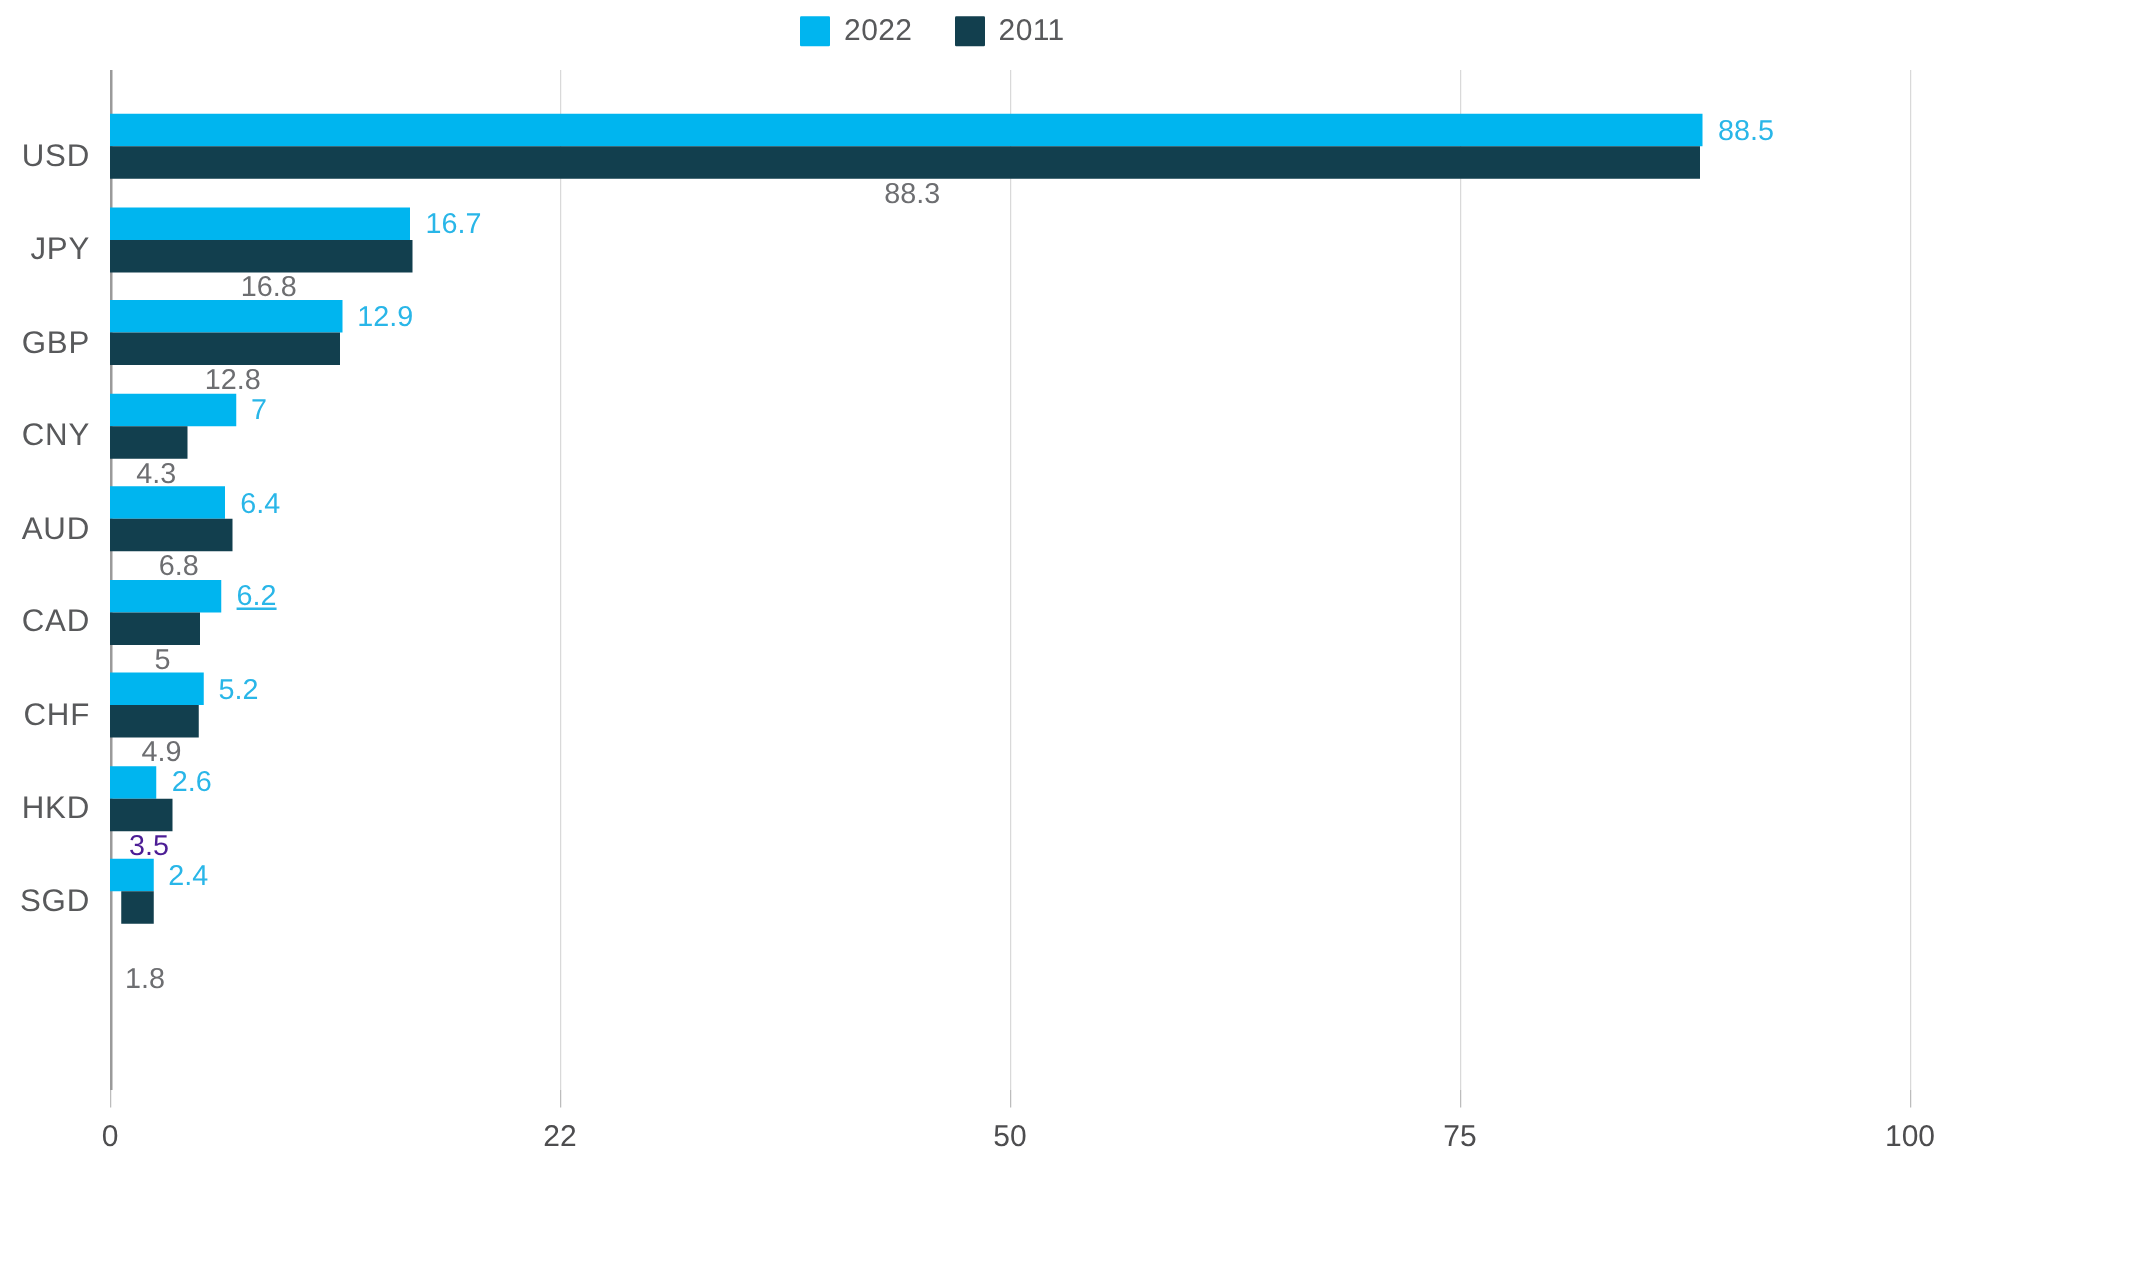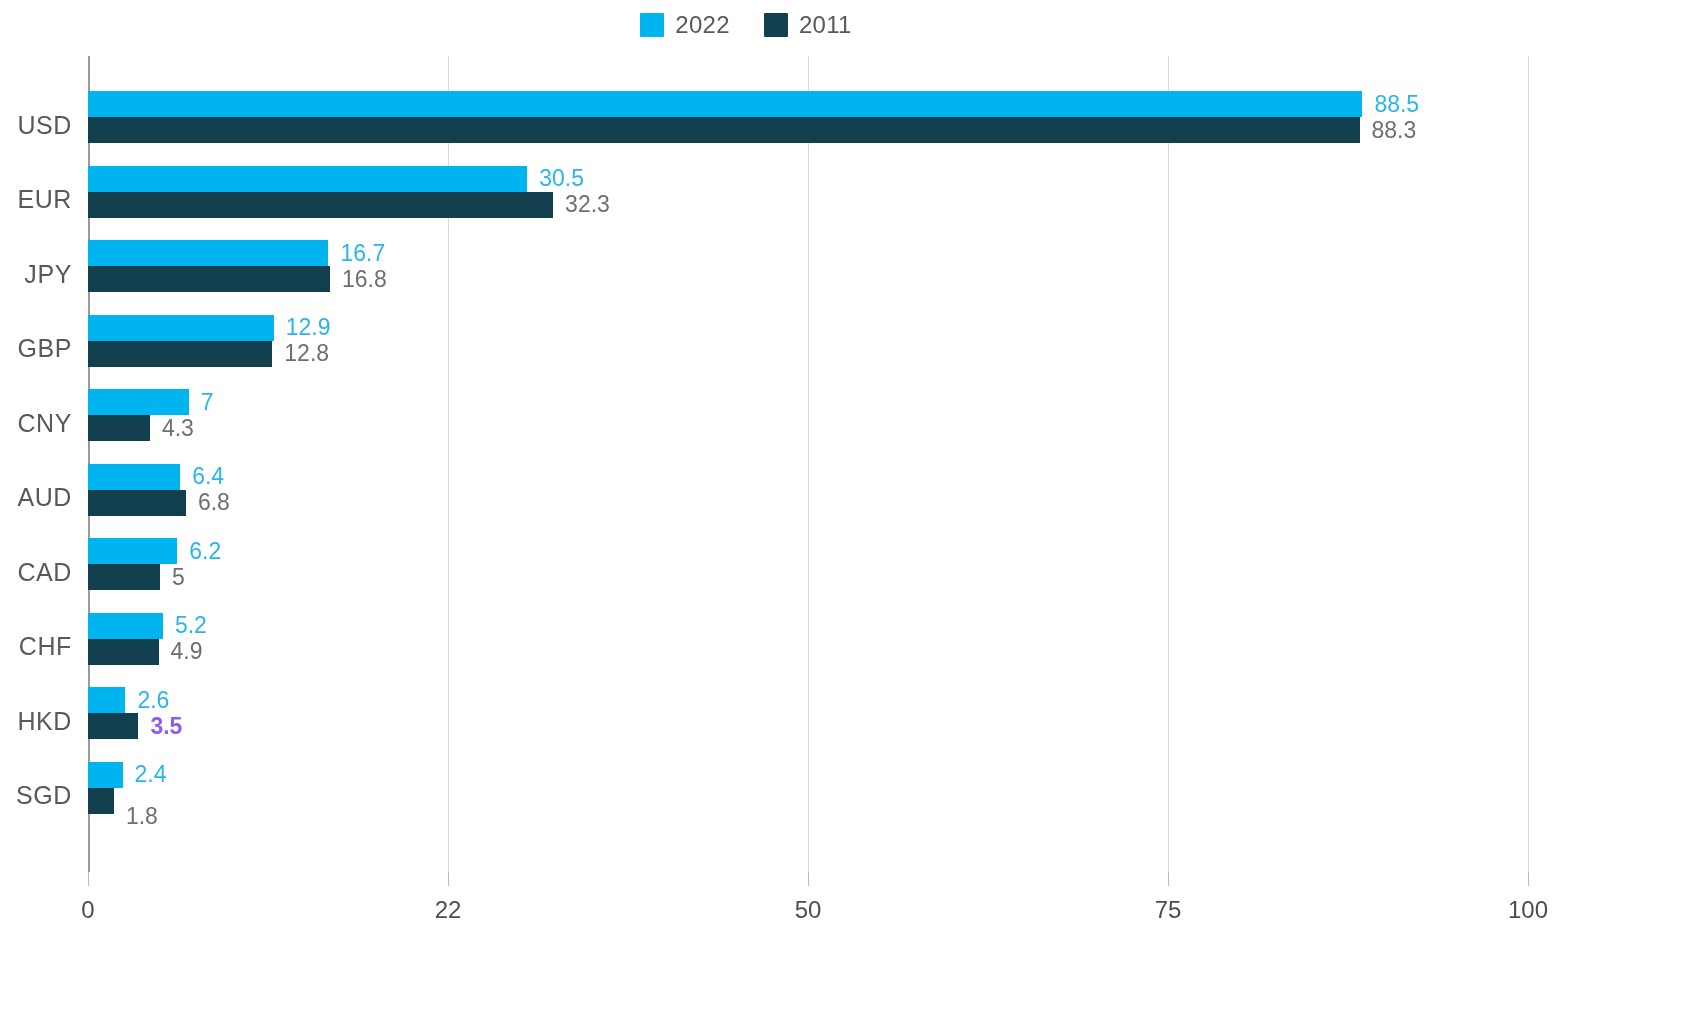--- a/index.html
+++ b/index.html
@@ -110,21 +110,21 @@
     height: 74.5px;
   }
   .bar-track {
     position: absolute;
     left: 0;
     height: 26px;
     display: flex;
     align-items: center;
   }
   .bar-track.series-2022 { top: 3px; }
-  .bar-track.series-2019 { top: 29px; }
+  .bar-track.series-2019 { top: 29px; flex-direction: column; }
   .bar {
     height: 26px;
     display: block;
     flex: none;
   }
   .bar.c-2022 { background: #00b5ef; }
   .bar.c-2019 { background: #123f4e; }
   .bar-value {
     font-size: 23px;
     line-height: 1;
@@ -196,33 +196,20 @@
               <span class="bar c-2022" style="width: 1274.4px; background: rgb(0, 181, 239);"></span>
               <span class="bar-value v-2022" style="color: rgb(41, 182, 232);">88.5</span>
             </div>
             <div class="bar-track series-2019">
               <span class="bar c-2019" style="width: 1271.52px; background: rgb(18, 63, 78);"></span>
               <span class="bar-value v-2019" style="color: rgb(109, 110, 113);">88.3</span>
             </div>
           </div>
         </div>
         <div class="row">
-          <div class="cat-label">EUR</div>
-          <div class="bars">
-            <div class="bar-track series-2022">
-              <span class="bar c-2022" style="width: 439.2px; background: rgb(0, 181, 239);"></span>
-              <span class="bar-value v-2022" style="color: rgb(41, 182, 232);">30.5</span>
-            </div>
-            <div class="bar-track series-2019">
-              <span class="bar c-2019" style="width: 465.12px; background: rgb(18, 63, 78);"></span>
-              <span class="bar-value v-2019" style="color: rgb(109, 110, 113);">32.3</span>
-            </div>
-          </div>
-        </div>
-        <div class="row">
           <div class="cat-label">JPY</div>
           <div class="bars">
             <div class="bar-track series-2022">
               <span class="bar c-2022" style="width: 240.48px; background: rgb(0, 181, 239);"></span>
               <span class="bar-value v-2022" style="color: rgb(41, 182, 232);">16.7</span>
             </div>
             <div class="bar-track series-2019">
               <span class="bar c-2019" style="width: 241.92px; background: rgb(18, 63, 78);"></span>
               <span class="bar-value v-2019" style="color: rgb(109, 110, 113);">16.8</span>
             </div>
@@ -265,21 +252,21 @@
               <span class="bar c-2019" style="width: 97.92px; background: rgb(18, 63, 78);"></span>
               <span class="bar-value v-2019" style="color: rgb(109, 110, 113);">6.8</span>
             </div>
           </div>
         </div>
         <div class="row">
           <div class="cat-label">CAD</div>
           <div class="bars">
             <div class="bar-track series-2022">
               <span class="bar c-2022" style="width: 89.28px; background: rgb(0, 181, 239);"></span>
-              <span class="bar-value v-2022" style="color: rgb(41, 182, 232);">6.2</span>
+              <span class="bar-value v-2022" style="color: rgb(41, 182, 232); text-decoration: underline;">6.2</span>
             </div>
             <div class="bar-track series-2019">
               <span class="bar c-2019" style="width: 72px; background: rgb(18, 63, 78);"></span>
               <span class="bar-value v-2019" style="color: rgb(109, 110, 113);">5</span>
             </div>
           </div>
         </div>
         <div class="row">
           <div class="cat-label">CHF</div>
           <div class="bars">
@@ -295,21 +282,21 @@
         </div>
         <div class="row">
           <div class="cat-label">HKD</div>
           <div class="bars">
             <div class="bar-track series-2022">
               <span class="bar c-2022" style="width: 37.44px; background: rgb(0, 181, 239);"></span>
               <span class="bar-value v-2022" style="color: rgb(41, 182, 232);">2.6</span>
             </div>
             <div class="bar-track series-2019">
               <span class="bar c-2019" style="width: 50.4px; background: rgb(18, 63, 78);"></span>
-              <span class="bar-value v-2019" style="color: #8b5cf6; font-weight: bold;">3.5</span>
+              <span class="bar-value v-2019" style="color: #4c1d95;">3.5</span>
             </div>
           </div>
         </div>
         <div class="row">
           <div class="cat-label">SGD</div>
           <div class="bars">
             <div class="bar-track series-2022">
               <span class="bar c-2022" style="width: 34.56px; background: rgb(0, 181, 239);"></span>
               <span class="bar-value v-2022" style="color: rgb(41, 182, 232);">2.4</span>
             </div>

